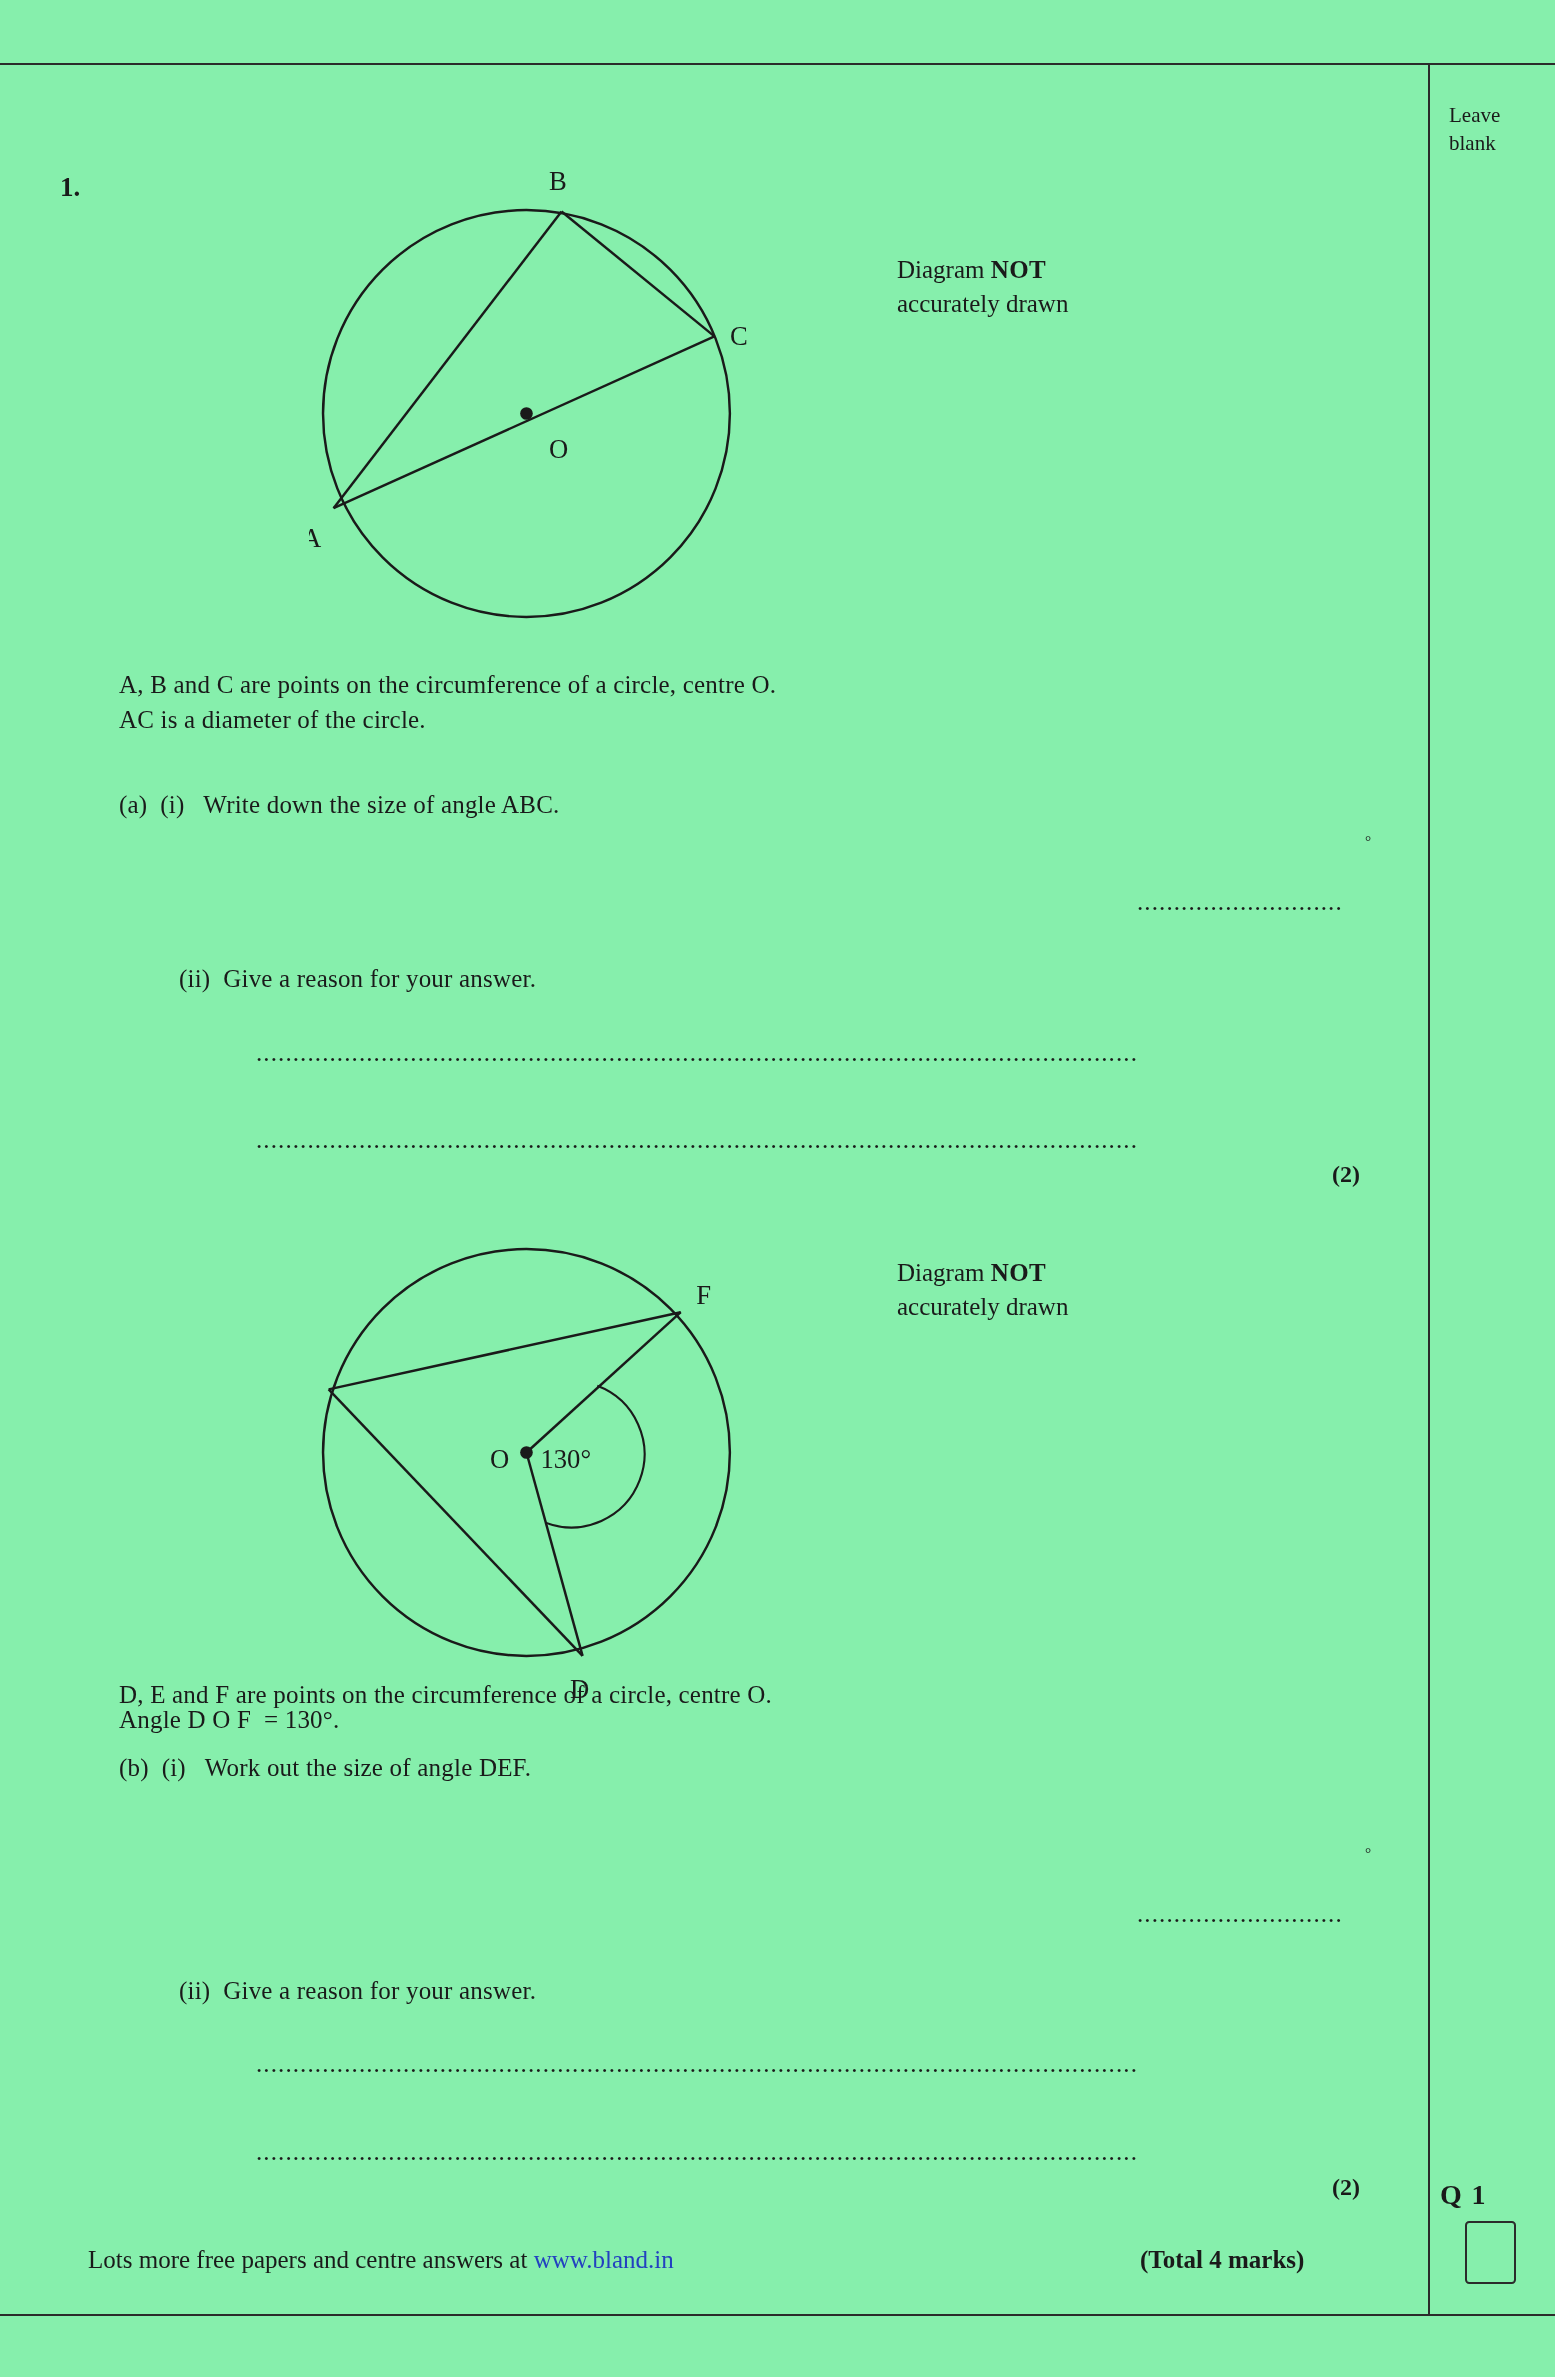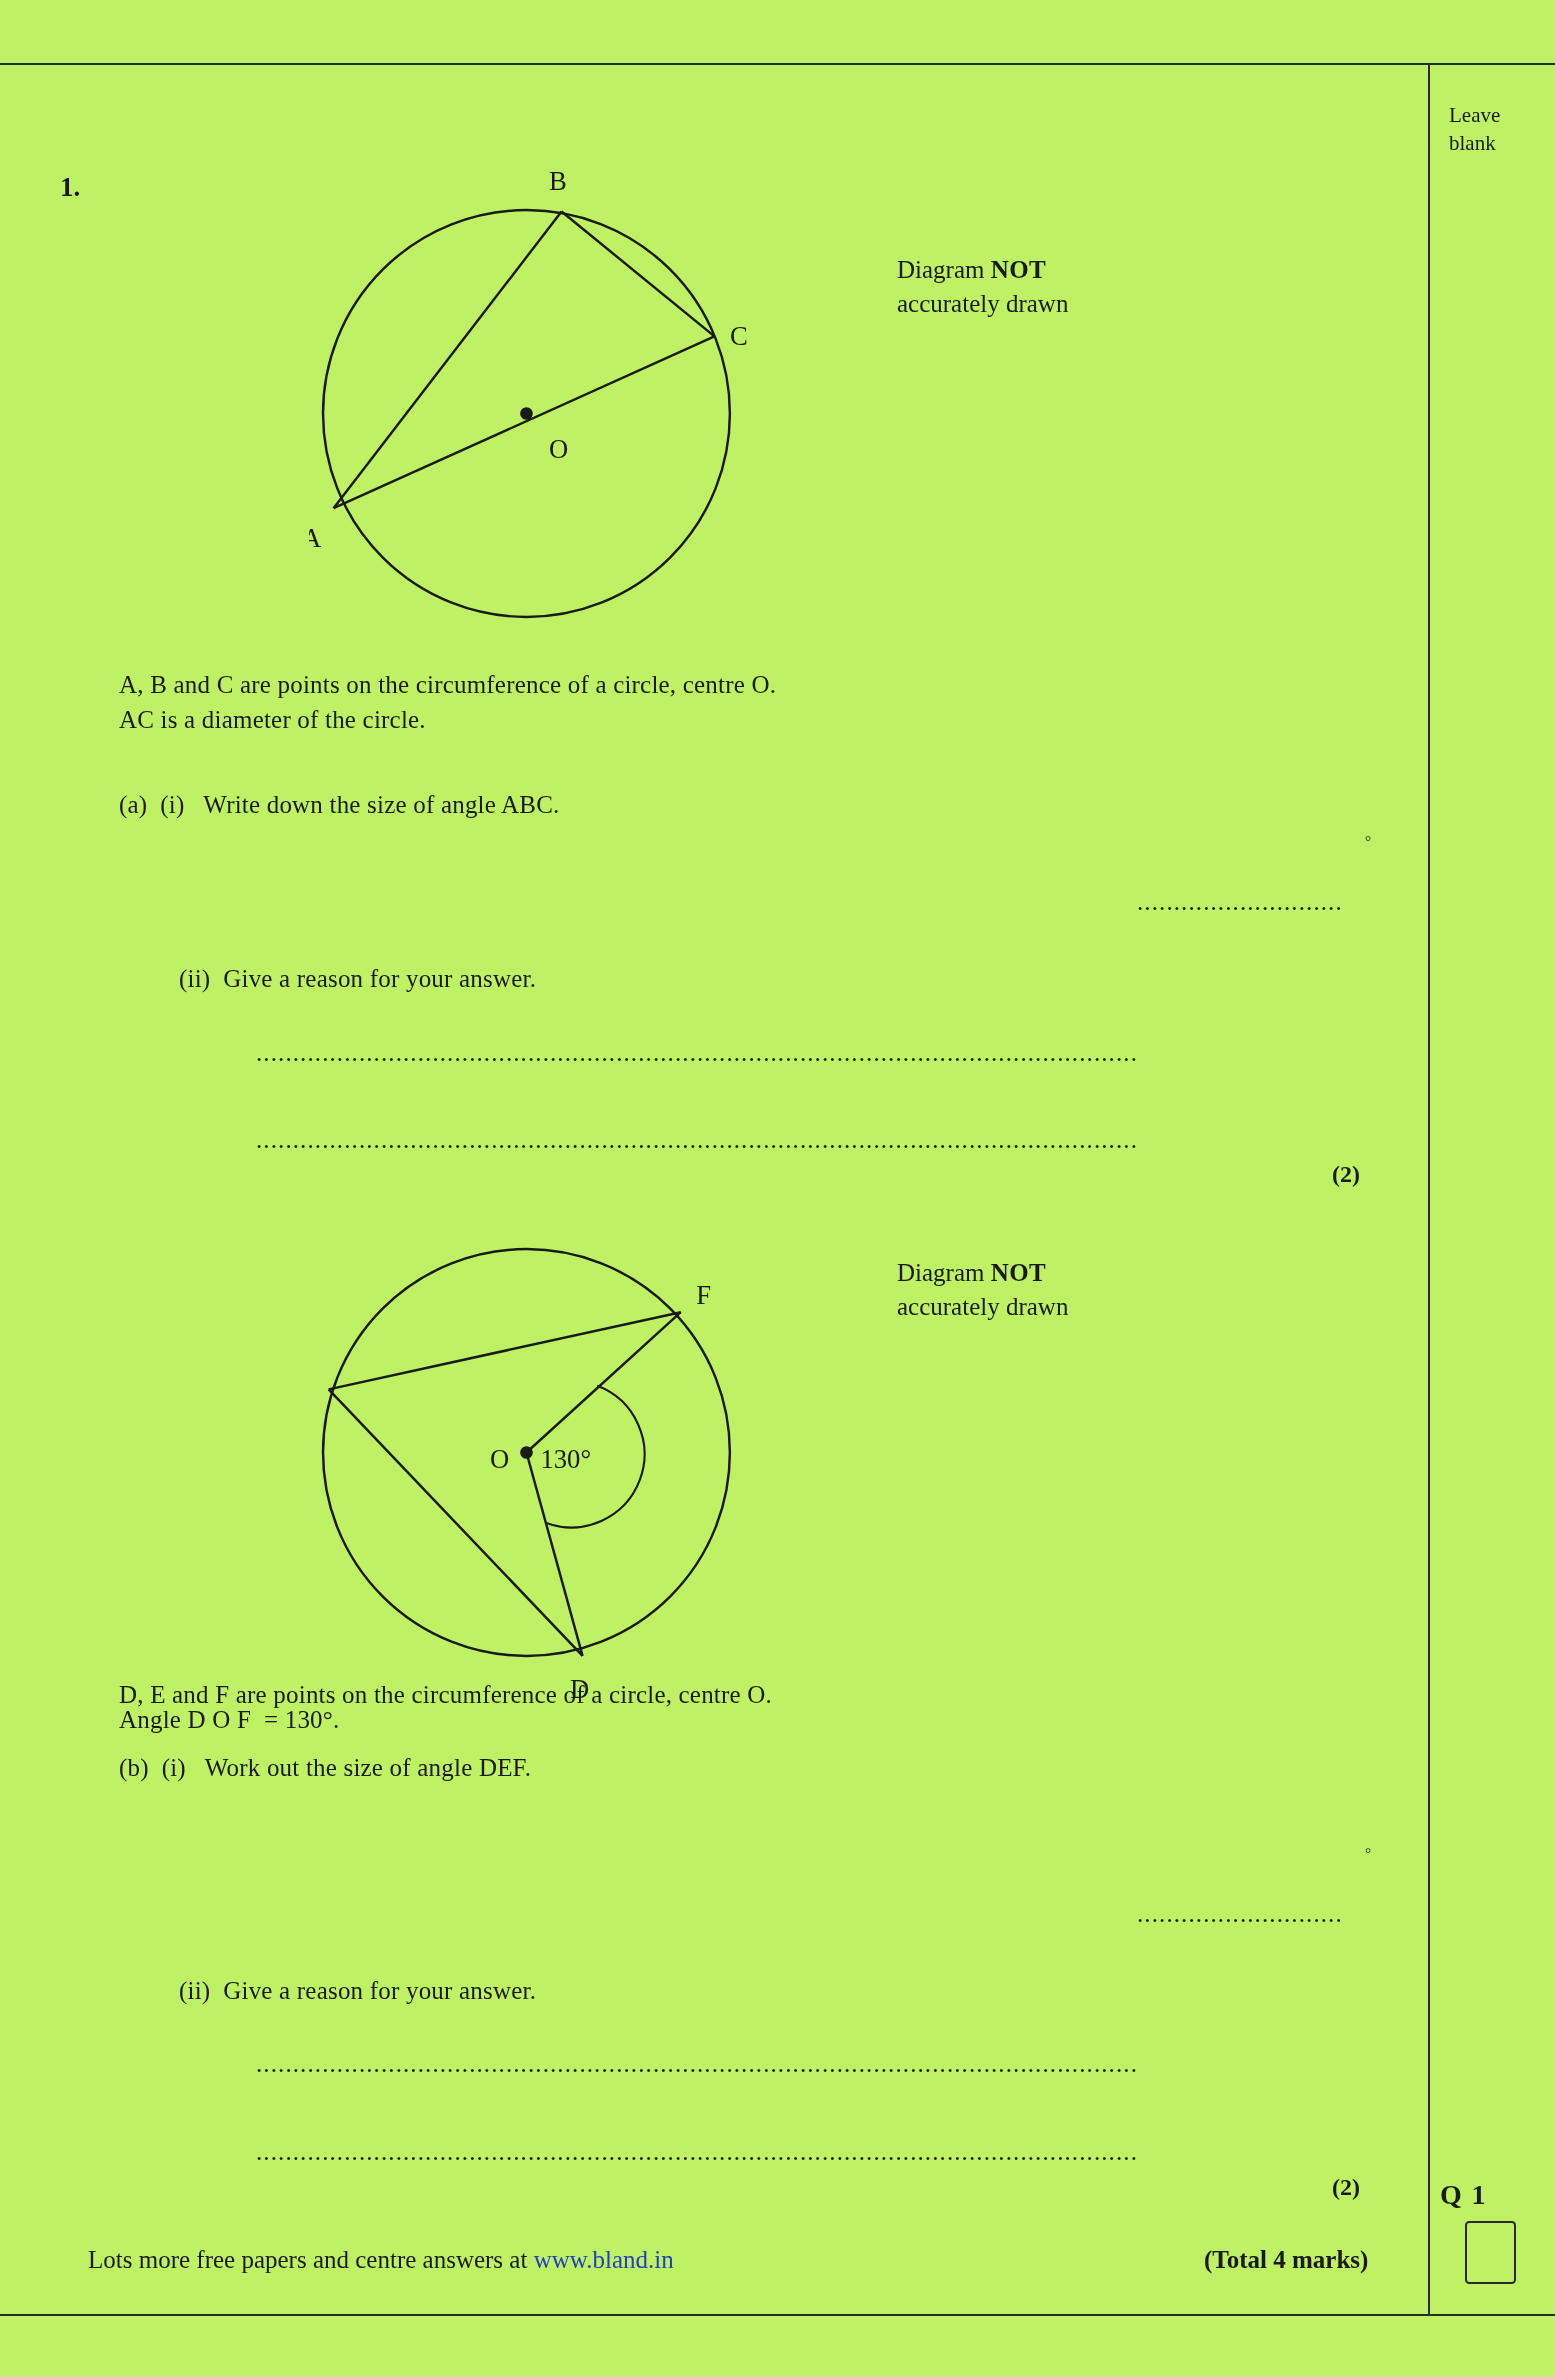--- a/index.html
+++ b/index.html
@@ -8,21 +8,21 @@
     background: #ffffff;
   }
   body {
     font-family: "Liberation Serif", serif;
     color: #1a1a1a;
   }
   .page {
     position: relative;
     width: 1556px;
     height: 2377px;
-    background: #bef264;
+    background: #86efac;
     box-sizing: border-box;
     overflow: hidden;
   }
   
   .page-frame {
     position: absolute;
     left: 0px;
     top: 63px;
     width: 1556px;
     height: 2253px;
@@ -206,19 +206,19 @@
   <div class="dotline" style="left:1137px; top:1900px; width:239px;">............................</div>
 
   <div class="body-text" style="left:179px; top:1973px;">(ii)  Give a reason for your answer.</div>
   <div class="dotline" style="left:256px; top:2050px; width:1123px;">........................................................................................................................</div>
   <div class="dotline" style="left:256px; top:2138px; width:1123px;">........................................................................................................................</div>
   <div class="marks" style="left:1332px; top:2174px;">(2)</div>
 
   <div class="footer-text" style="left:88px; top:2246px;">
     <span>Lots more free papers and centre answers at </span><span class="footer-link">www.bland.in</span>
   </div>
-  <div class="total-marks" style="left:1204px; top:2246px;text-align:right;">(Total 4 marks)</div>
+  <div class="total-marks" style="left:1140px; top:2246px;text-align:right;">(Total 4 marks)</div>
 
   <div class="qbox-label">Q 1</div>
   <div class="qbox"></div>
 
 </div>
 
 
 </body></html>

